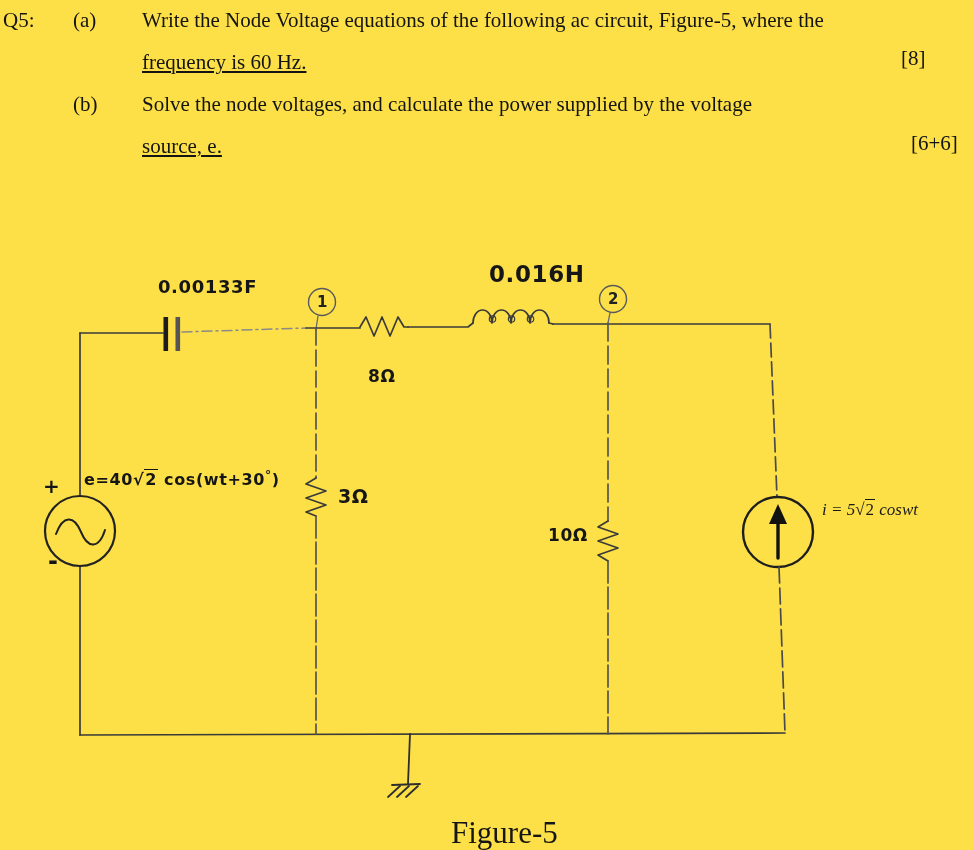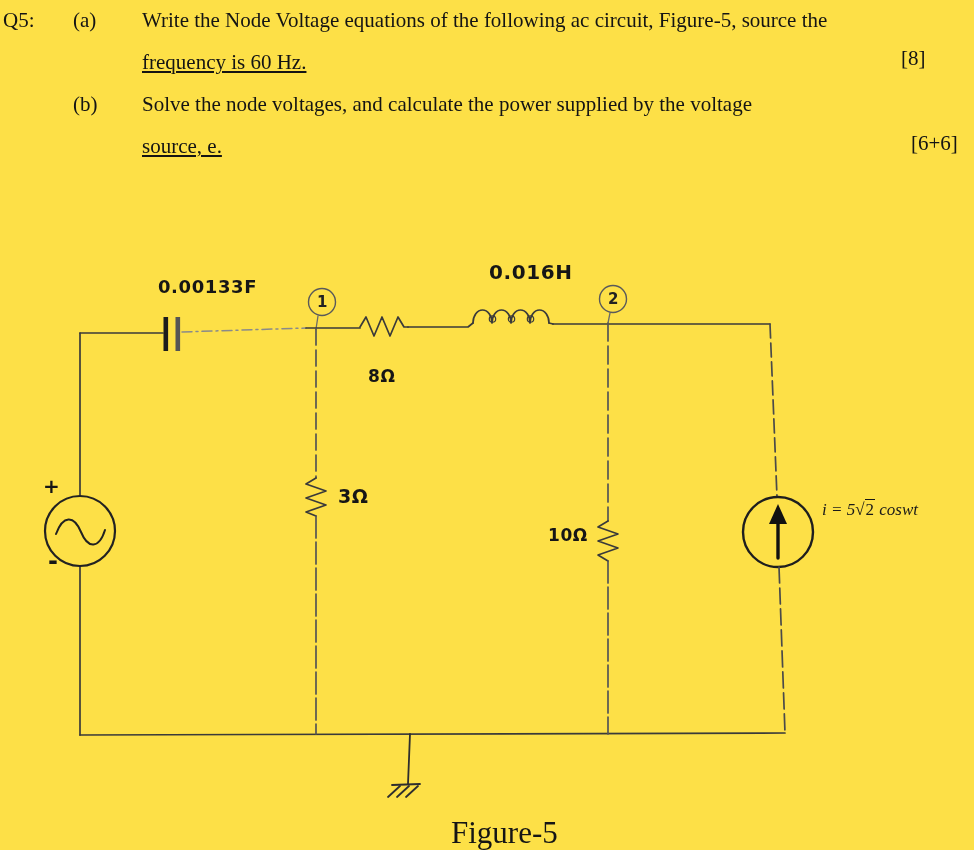--- a/index.html
+++ b/index.html
@@ -95,47 +95,50 @@
         <path d="M388 797 L400 786"></path>
         <path d="M397 797 L409 786"></path>
         <path d="M406 797 L418 786"></path>
       </g>
     </g>
   </svg>
 
   <div>
     <span class="abs qtext" style="left:3px;   top:8px;">Q5:</span>
     <span class="abs qtext" style="left:73px;  top:8px;">(a)</span>
-    <span class="abs qtext" style="left:142px; top:8px;">Write the Node Voltage equations of the following ac circuit, Figure-5, source the</span>
+    <span class="abs qtext" style="left:142px; top:8px;">Write the Node Voltage equations of the following ac circuit, Figure-5, where the</span>
     <span class="abs qtext" style="left:142px; top:50px;text-decoration:underline;">frequency is 60 Hz.</span>
     <span class="abs marks" style="left:901px; top:46px;">[8]</span>
     <span class="abs qtext" style="left:73px;  top:92px;">(b)</span>
     <span class="abs qtext" style="left:142px; top:92px;">Solve the node voltages, and calculate the power supplied by the voltage</span>
     <span class="abs qtext" style="left:142px; top:134px;text-decoration:underline;">source, e.</span>
     <span class="abs marks" style="left:911px; top:131px;">[6+6]</span>
   </div>
 
   <div class="abs clabel" style="left:158px; top:277px; font-size:18px;">0.00133F</div>
 
-  <div class="abs clabel" style="left:489px; top:261px; font-size:20px;">0.016H</div>
+  <div class="abs clabel" style="left:489px; top:261px; font-size:23px;">0.016H</div>
 
   <div class="abs clabel" style="left:368px; top:335px; font-size:17px;margin-top:32px;">8Ω</div>
 
   <div class="abs clabel" style="left:338px; top:486px; font-size:19px;">3Ω</div>
 
   <div class="abs clabel" style="left:548px; top:526px; font-size:17px;text-align:center;">10Ω</div>
 
   <div class="abs nodelabel" style="left:317px; top:294px;">1</div>
 
   <div class="abs nodelabel" style="left:608px; top:291px;">2</div>
 
   <div class="abs clabel" style="left:43px; top:475px; font-size:20px;">+</div>
 
   <div class="abs clabel" style="left:48px; top:548px; font-size:24px;">-</div>
 
+  <div class="abs clabel" style="left:84px; top:471px; font-size:16px;">
+    <span>e=40</span><span>√</span><span class="radicand">2</span><span> cos(wt+30</span><span class="deg">°</span><span>)</span>
+  </div>
 
   <div class="abs mathlabel" style="left:822px; top:500px; font-size:17px;">
     <span>i = 5</span><span style="font-style:normal;">√</span><span class="radicand" style="font-style:normal;">2</span><span> coswt</span>
   </div>
 
   <div class="abs caption" style="left:451px; top:815px;">Figure-5</div>
 
 </div>
 
 </body></html>

